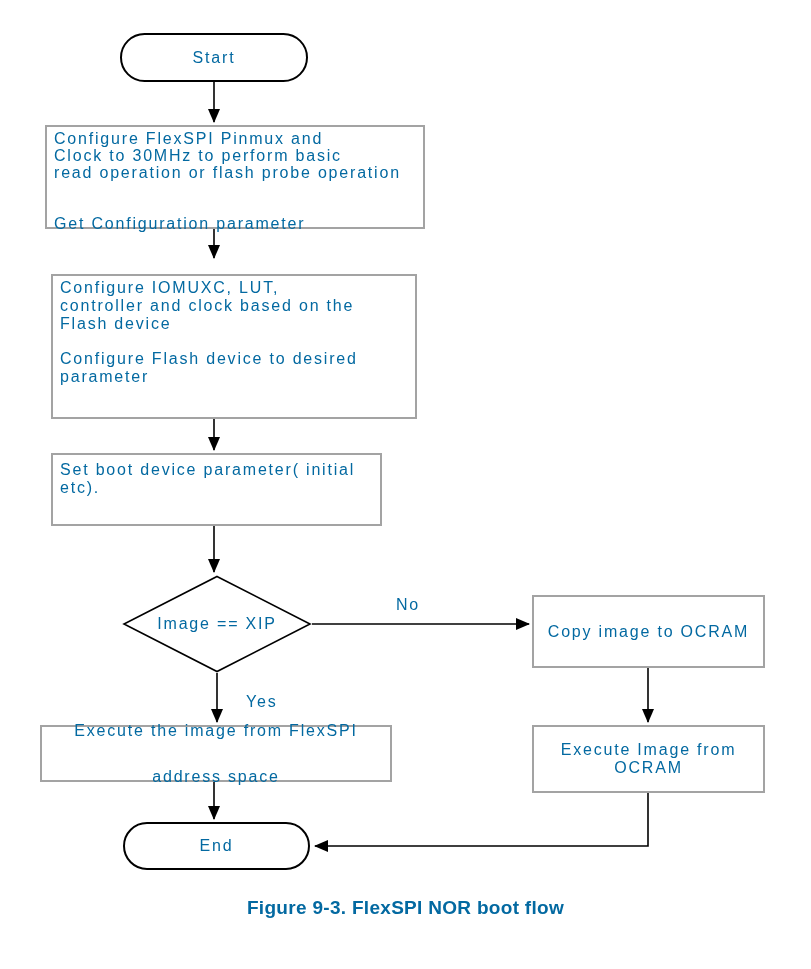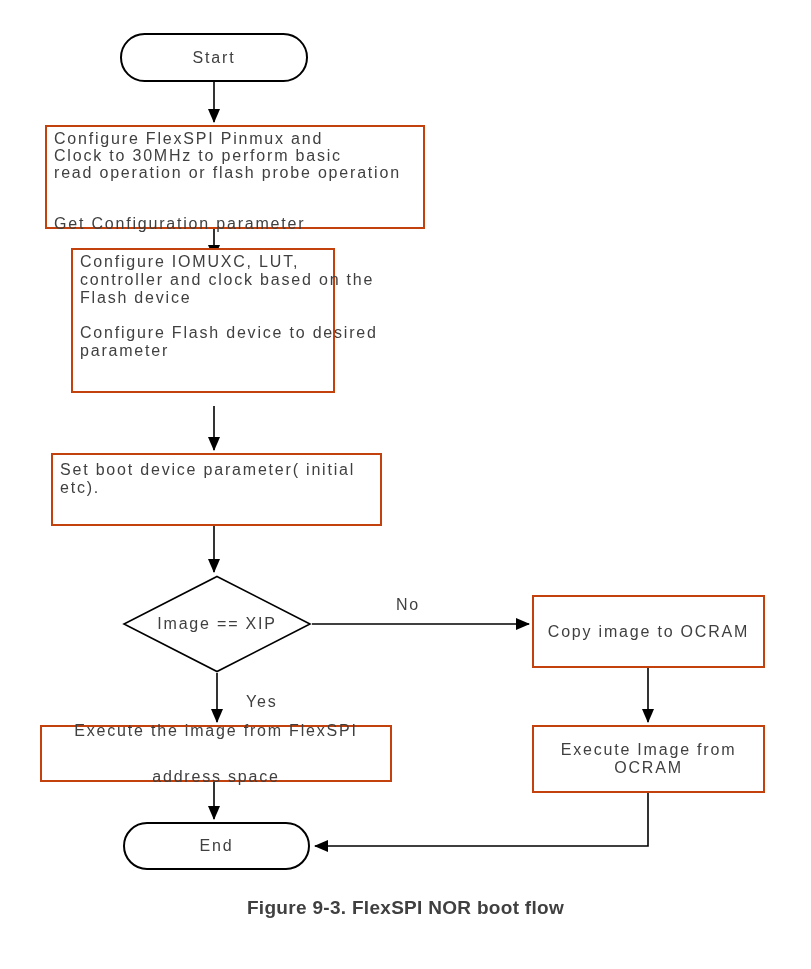--- a/index.html
+++ b/index.html
@@ -1,35 +1,35 @@
 <!DOCTYPE html>
 <html><head>
 <meta charset="utf-8">
 <style>
   html,body{margin:0;padding:0;background:#ffffff;}
   .canvas{
     position:relative;
     width:811px;height:969px;
     background:#ffffff;
     font-family:"Liberation Sans","DejaVu Sans",sans-serif;
-    color:#404040;
+    color:#0369a1;
     overflow:hidden;
   }
   .node{position:absolute;box-sizing:border-box;background:#ffffff;}
-  .rect{border:2px solid #c2410c;}
+  .rect{border:2px solid #a3a3a3;}
   .terminator{border:2px solid #000000;display:flex;align-items:center;justify-content:center;}
   .txt{font-size:16px;letter-spacing:1.8px;line-height:18px;}
   .tl{min-height:17px;line-height:17px;white-space:nowrap;}
   .tl2{min-height:17.8px;line-height:17.8px;white-space:nowrap;}
   .tl3{min-height:18px;line-height:18px;white-space:nowrap;}
   .leftpad{padding:3px 2px 0 7px;}
   .center-box{display:flex;flex-direction:column;align-items:center;justify-content:center;text-align:center;}
   #start{left:120px;top:33px;width:188px;height:49px;border-radius:25px;}
   #box-config-flexspi{left:45px;top:125px;width:380px;height:104px;}
-  #box-config-iomuxc{left:51px;top:248px;width:264px;height:145px;margin-left:20px;}
+  #box-config-iomuxc{left:51px;top:274px;width:366px;height:145px;}
   #box-set-boot{left:51px;top:453px;width:331px;height:73px;}
   #diamond-xip{left:122px;top:575px;width:190px;height:98px;border:none;background:transparent;}
   #diamond-xip svg{position:absolute;left:0;top:0;}
   #diamond-label{position:absolute;left:0;top:0;width:100%;height:100%;display:flex;align-items:center;justify-content:center;}
   #box-copy-ocram{left:532px;top:595px;width:233px;height:73px;}
   #box-exec-ocram{left:532px;top:725px;width:233px;height:68px;}
   #box-exec-flexspi{left:40px;top:725px;width:352px;height:57px;gap:28px;}
   #end{left:123px;top:822px;width:187px;height:48px;border-radius:24px;}
   .edge-label{position:absolute;font-size:16px;letter-spacing:1.8px;}
   #label-no{left:396px;top:596px;}

